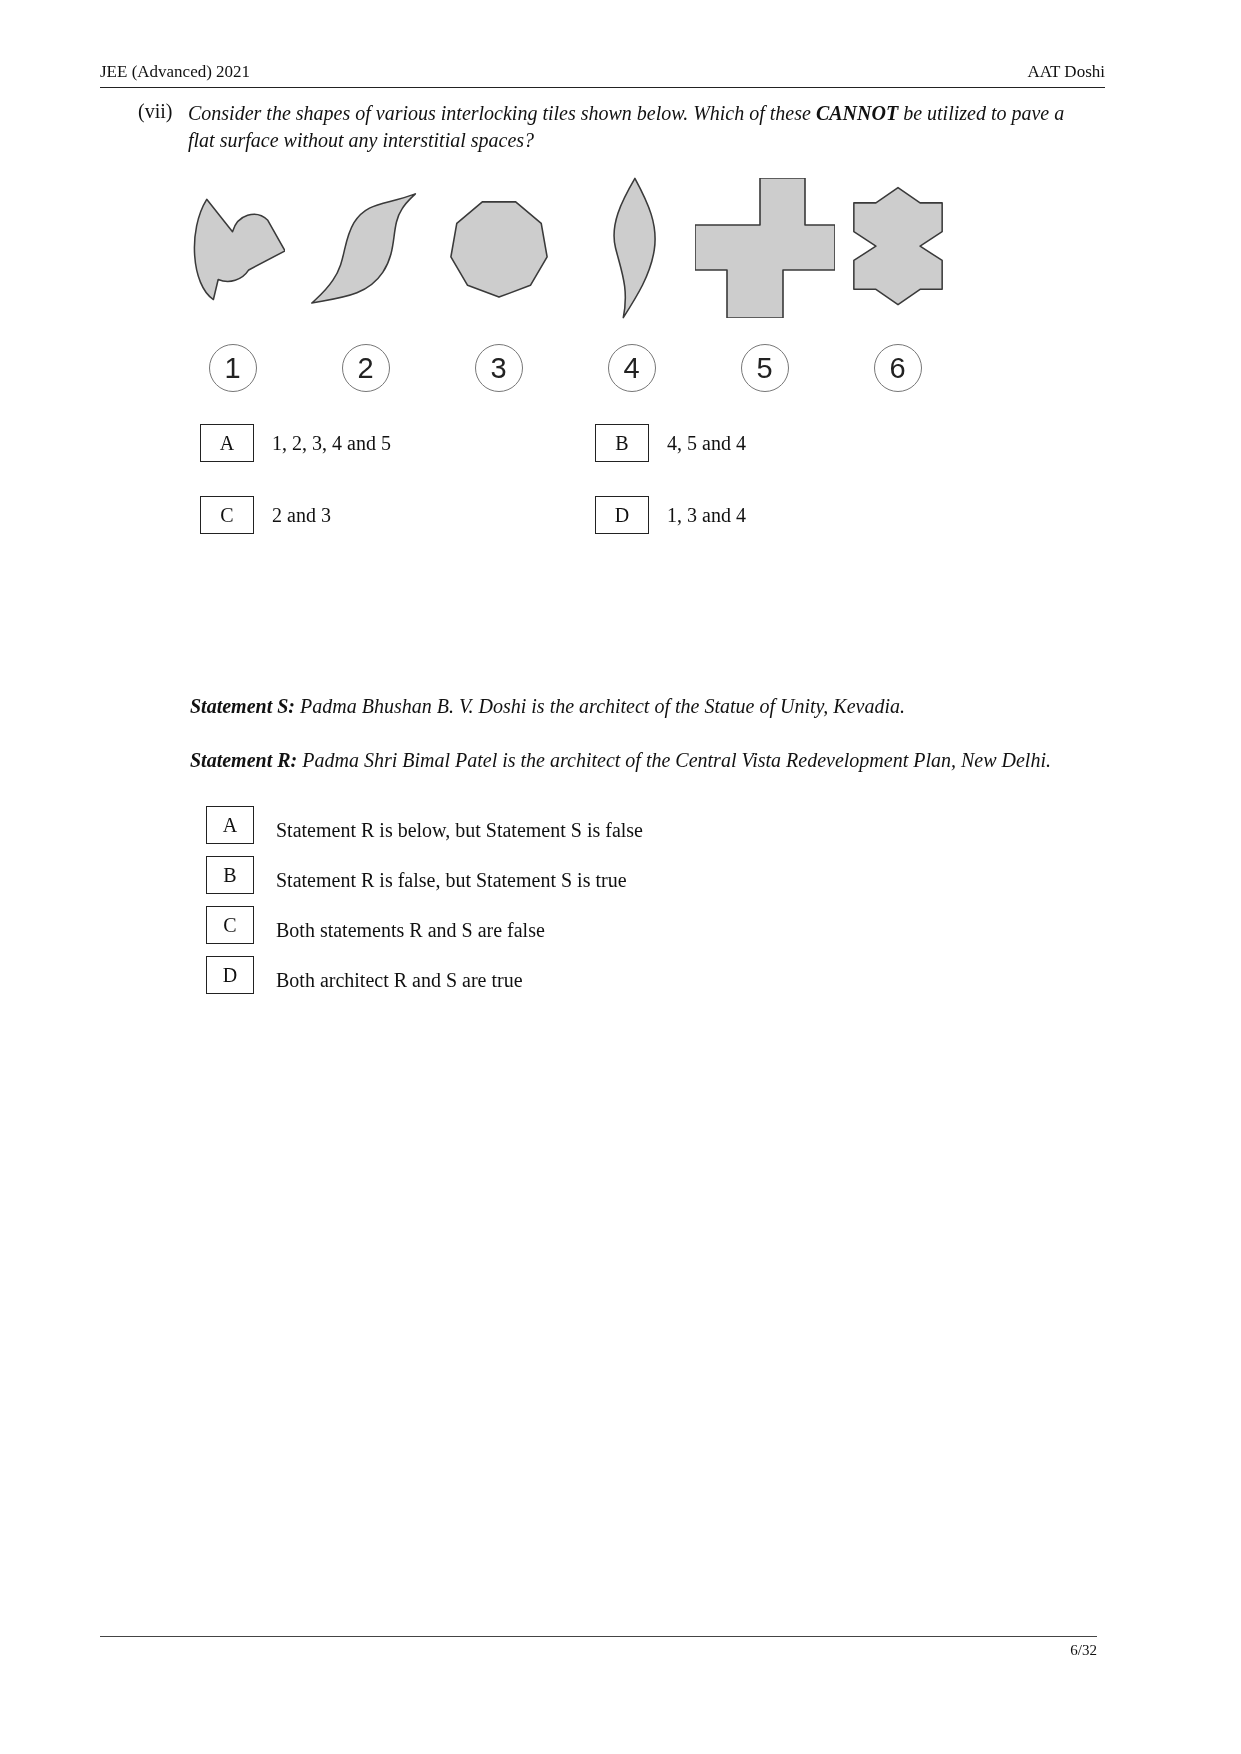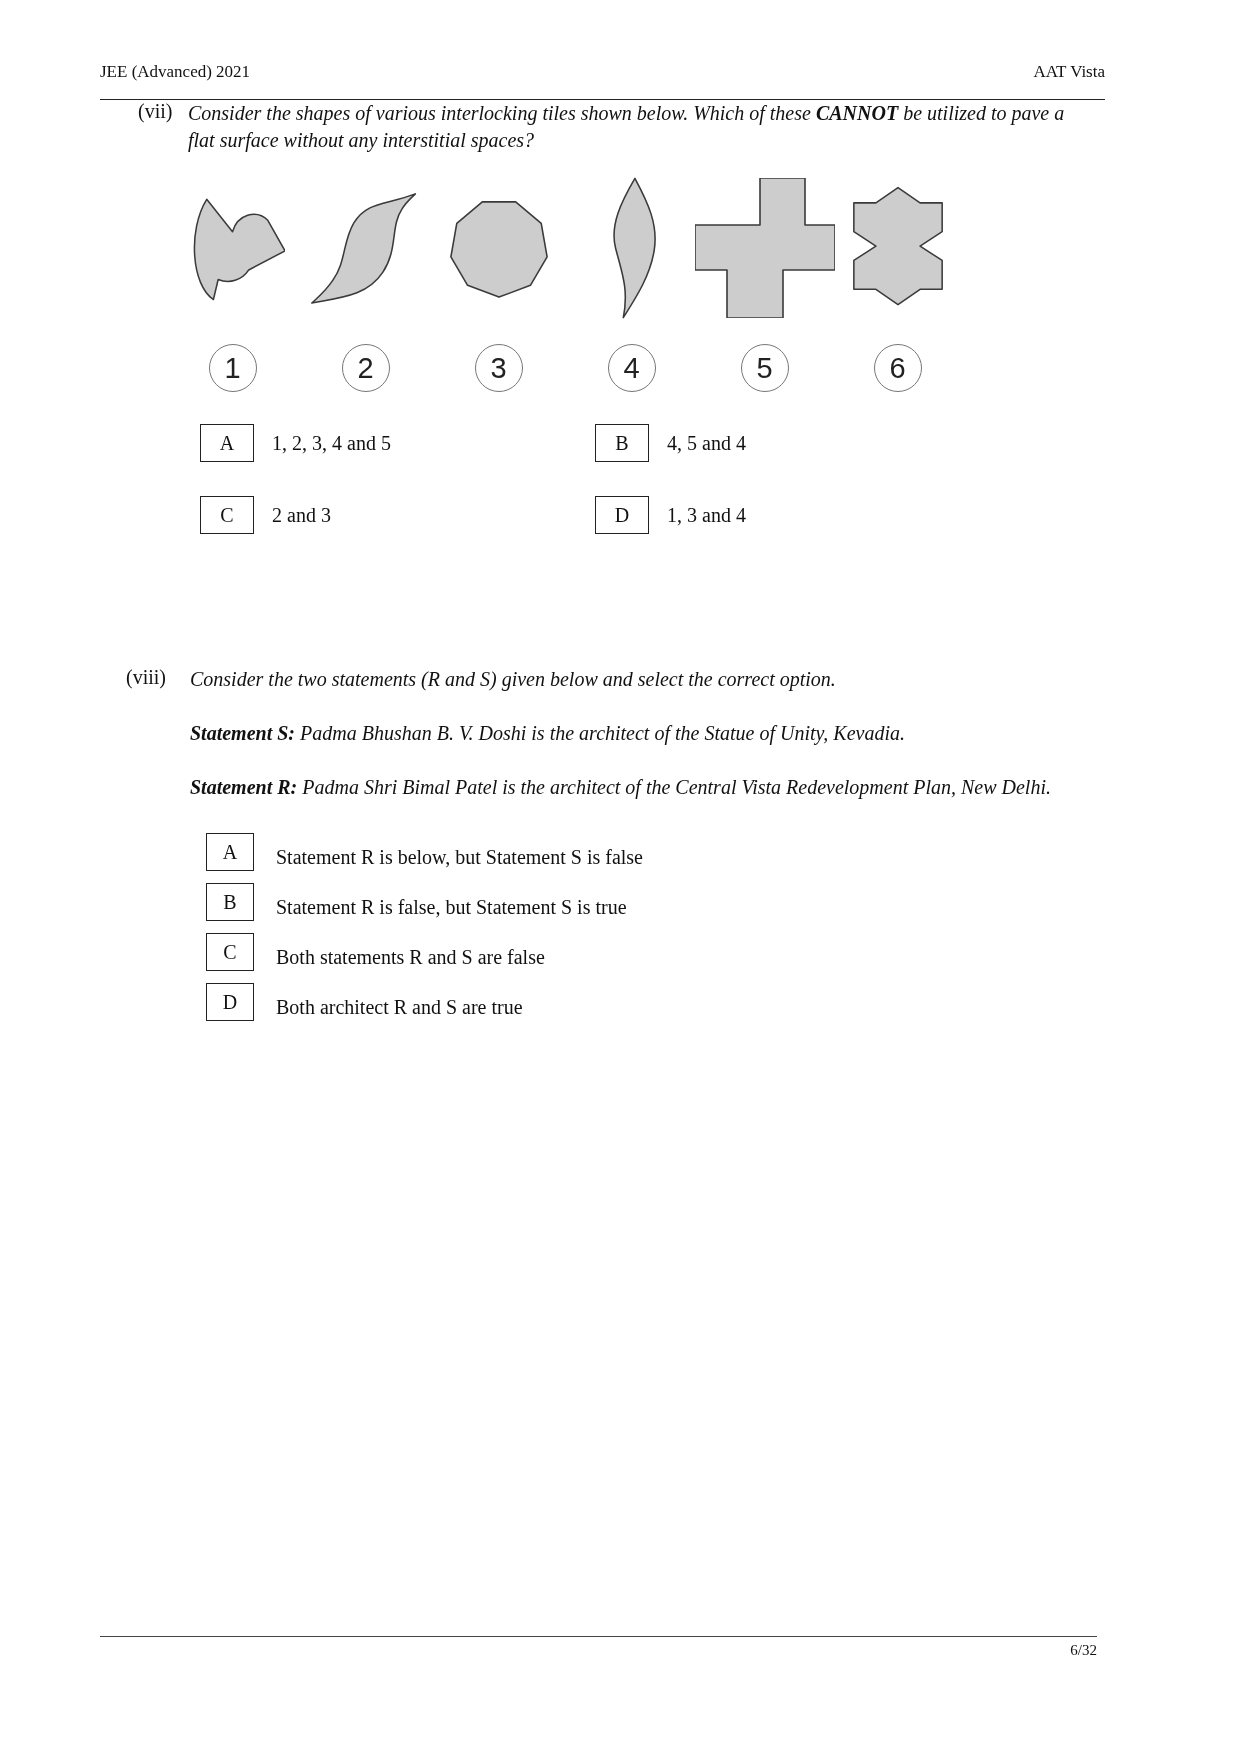--- a/index.html
+++ b/index.html
@@ -4,21 +4,21 @@
 <style>
   * { box-sizing: border-box; }
   html, body { margin: 0; padding: 0; background: #ffffff; }
   body { font-family: "Liberation Serif", serif; color: #111; }
   .page { position: relative; width: 1241px; height: 1754px; background: #fff; overflow: hidden; }
 
   
   .header {
     position: absolute; left: 100px; right: 136px; top: 62px;
     display: flex; justify-content: space-between; align-items: flex-end;
-    font-size: 17px; padding-bottom: 17px; border-bottom: 1.5px solid #222;
+    font-size: 17px; padding-bottom: 5px; border-bottom: 1.5px solid #222;
   }
 
   
   .q7 { position: absolute; left: 100px; right: 136px; top: 100px; }
   .q-row { display: flex; }
   .q-label { width: 50px; margin-left: 38px; font-size: 20px; flex-shrink: 0; }
   .q8 .q-label { width: 64px; margin-left: 26px; }
   .q-text { flex: 1; font-style: italic; font-size: 20px; line-height: 1.35; max-width: 880px; }
   .q-text b { font-style: italic; }
 
@@ -57,21 +57,21 @@
   .footer { position: absolute; left: 100px; right: 144px; top: 1636px; border-top: 1px solid #444; }
   .footer-page { text-align: right; font-size: 15px; padding-top: 5px; }
 </style>
 </head>
 <body>
 
 <div class="page">
 
   <div class="header">
     <span>JEE (Advanced) 2021</span>
-    <span>AAT Vista</span>
+    <span>AAT Doshi</span>
   </div>
 
   <div class="q7">
     <div class="q-row">
       <div class="q-label">(vii)</div>
       <div class="q-text">
         <span>Consider the shapes of various interlocking tiles shown below. Which of these </span><b>CANNOT</b><span> be utilized to pave a flat surface without any interstitial spaces?</span>
       </div>
     </div>
 
@@ -159,24 +159,20 @@
         <div class="opt-text">2 and 3</div>
       </div>
       <div class="opt">
         <div class="opt-box">D</div>
         <div class="opt-text">1, 3 and 4</div>
       </div>
     </div>
   </div>
 
   <div class="q8">
-    <div class="q-row">
-      <div class="q-label">(viii)</div>
-      <div class="q-text">Consider the two statements (R and S) given below and select the correct option.</div>
-    </div>
 
     <div class="stmt">
       <span class="stmt-label">Statement S:</span><span class="stmt-text"> Padma Bhushan B. V. Doshi is the architect of the Statue of Unity, Kevadia.</span>
     </div>
 
     <div class="stmt">
       <span class="stmt-label">Statement R:</span><span class="stmt-text"> Padma Shri Bimal Patel is the architect of the Central Vista Redevelopment Plan, New Delhi.</span>
     </div>
 
     <div class="opts-stack">

